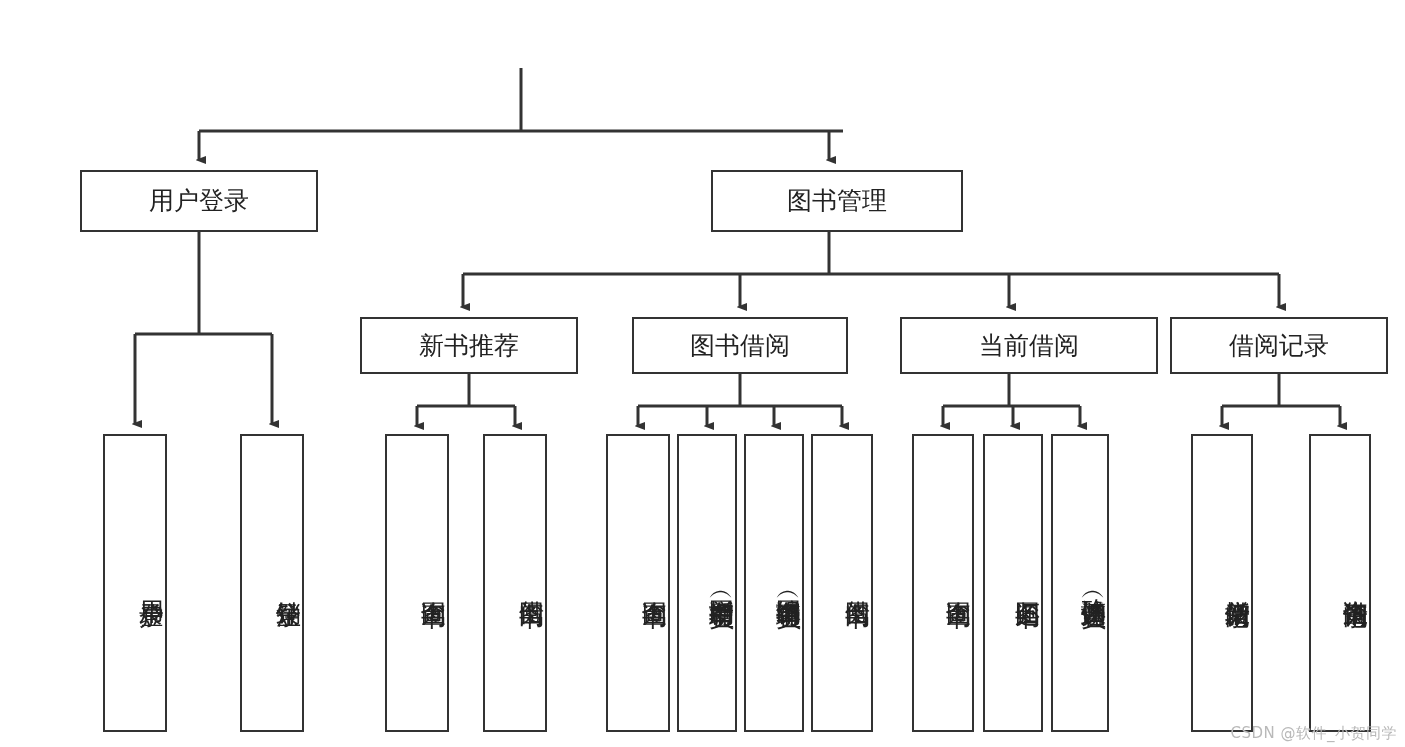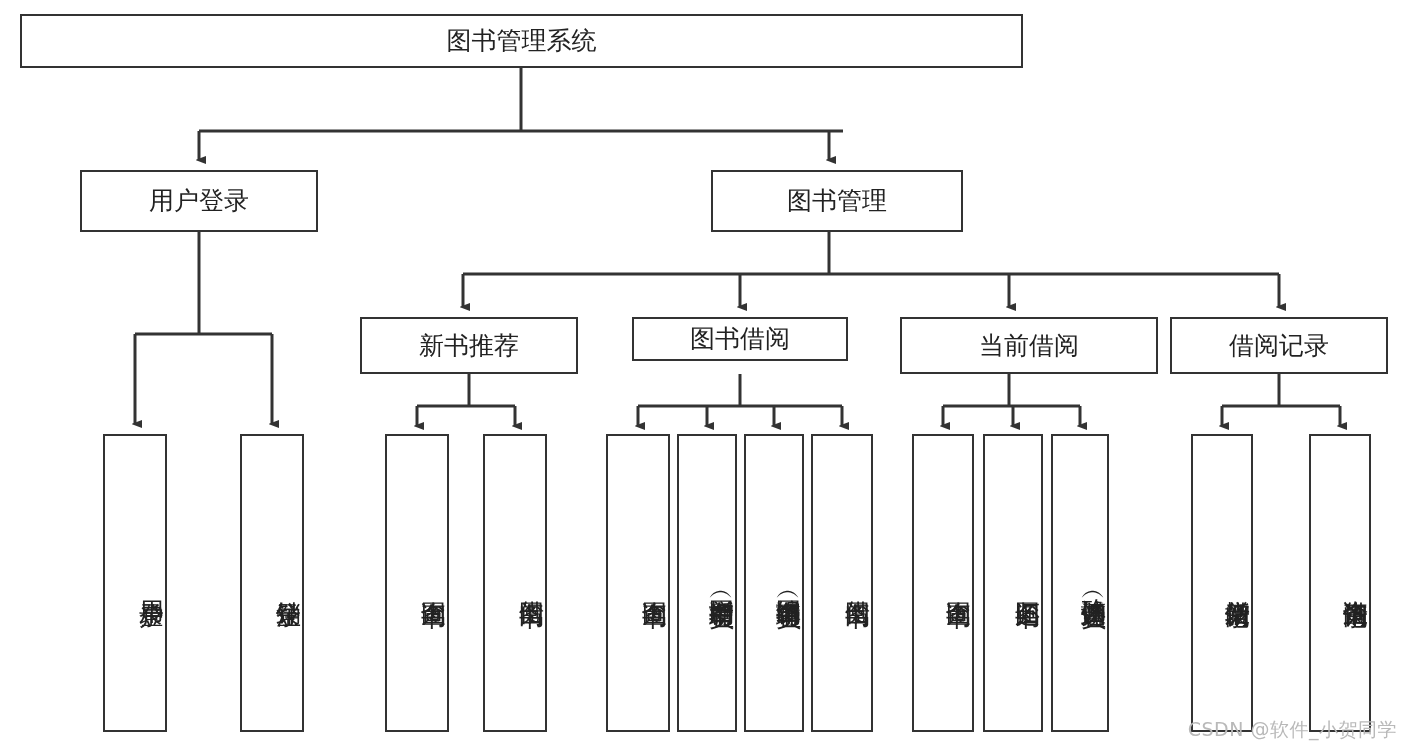--- a/index.html
+++ b/index.html
@@ -58,21 +58,21 @@
   }
   .node.v .lbl {
     writing-mode: vertical-rl;
     text-orientation: upright;
     white-space: pre-line;
   }
   #watermark {
     position: absolute;
     right: 8px;
     bottom: 4px;
-    font-size: 19px;
+    font-size: 15px;
     color: #b9b9b9;
     white-space: nowrap;
     letter-spacing: 0.5px;
   }
 </style>
 </head>
 <body>
 
 <div id="canvas">
 
@@ -119,35 +119,32 @@
       <path d="M1013,406 L1013,426" marker-end="url(#arrow)"></path>
       <path d="M1080,406 L1080,426" marker-end="url(#arrow)"></path>
 
       <path d="M1279,374 L1279,406"></path>
       <path d="M1222,406 L1340,406"></path>
       <path d="M1222,406 L1222,426" marker-end="url(#arrow)"></path>
       <path d="M1340,406 L1340,426" marker-end="url(#arrow)"></path>
     </g>
   </svg>
 
-  <div class="node root h" style="left:20px; top:14px; width:1003px; height:54px;">
-    <span class="lbl">图书管理系统</span>
-  </div>
 
   <div class="node h" style="left:80px; top:170px; width:238px; height:62px;">
     <span class="lbl">用户登录</span>
   </div>
   <div class="node h" style="left:711px; top:170px; width:252px; height:62px;">
     <span class="lbl">图书管理</span>
   </div>
 
   <div class="node h" style="left:360px; top:317px; width:218px; height:57px;">
     <span class="lbl">新书推荐</span>
   </div>
-  <div class="node h" style="left:632px; top:317px; width:216px; height:44px;">
+  <div class="node h" style="left:632px; top:317px; width:216px; height:57px;">
     <span class="lbl">图书借阅</span>
   </div>
   <div class="node h" style="left:900px; top:317px; width:258px; height:57px;">
     <span class="lbl">当前借阅</span>
   </div>
   <div class="node h" style="left:1170px; top:317px; width:218px; height:57px;justify-content:center;">
     <span class="lbl">借阅记录</span>
   </div>
 
   <div class="node v" style="left:103px; top:434px; width:64px; height:298px;">

